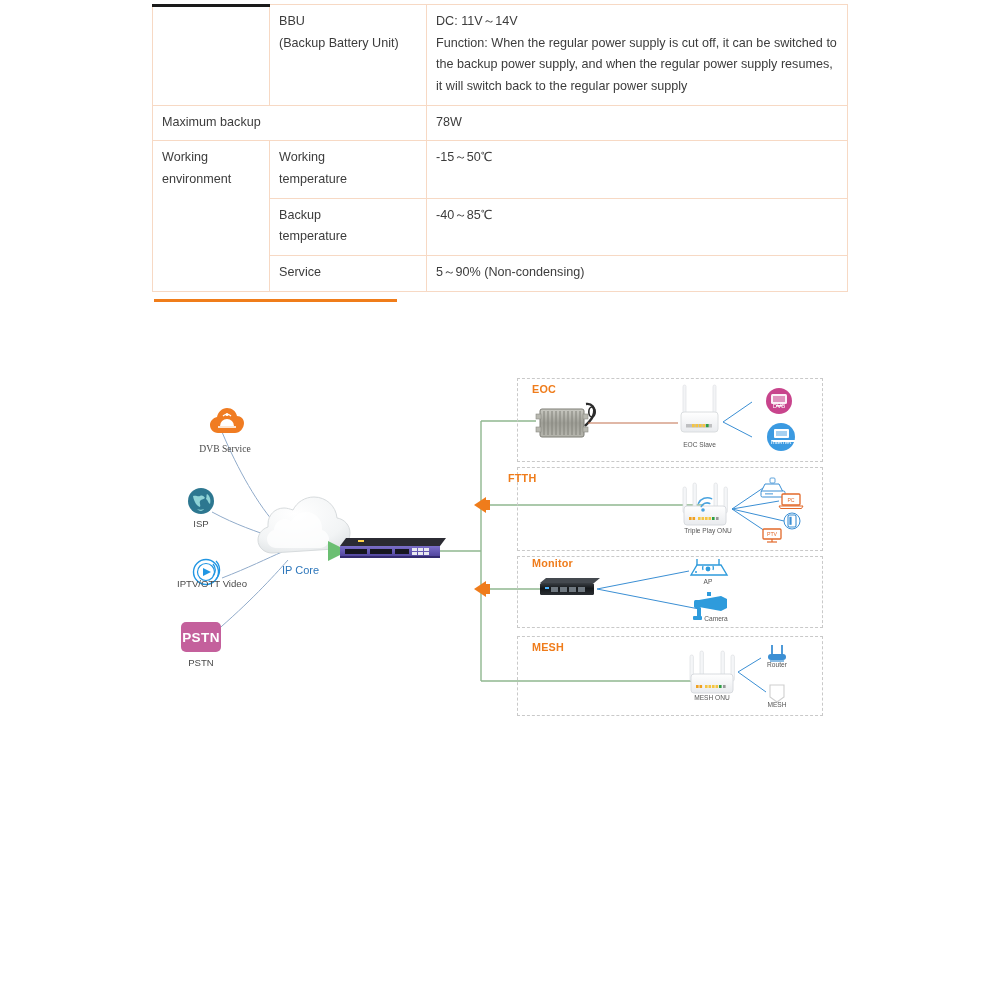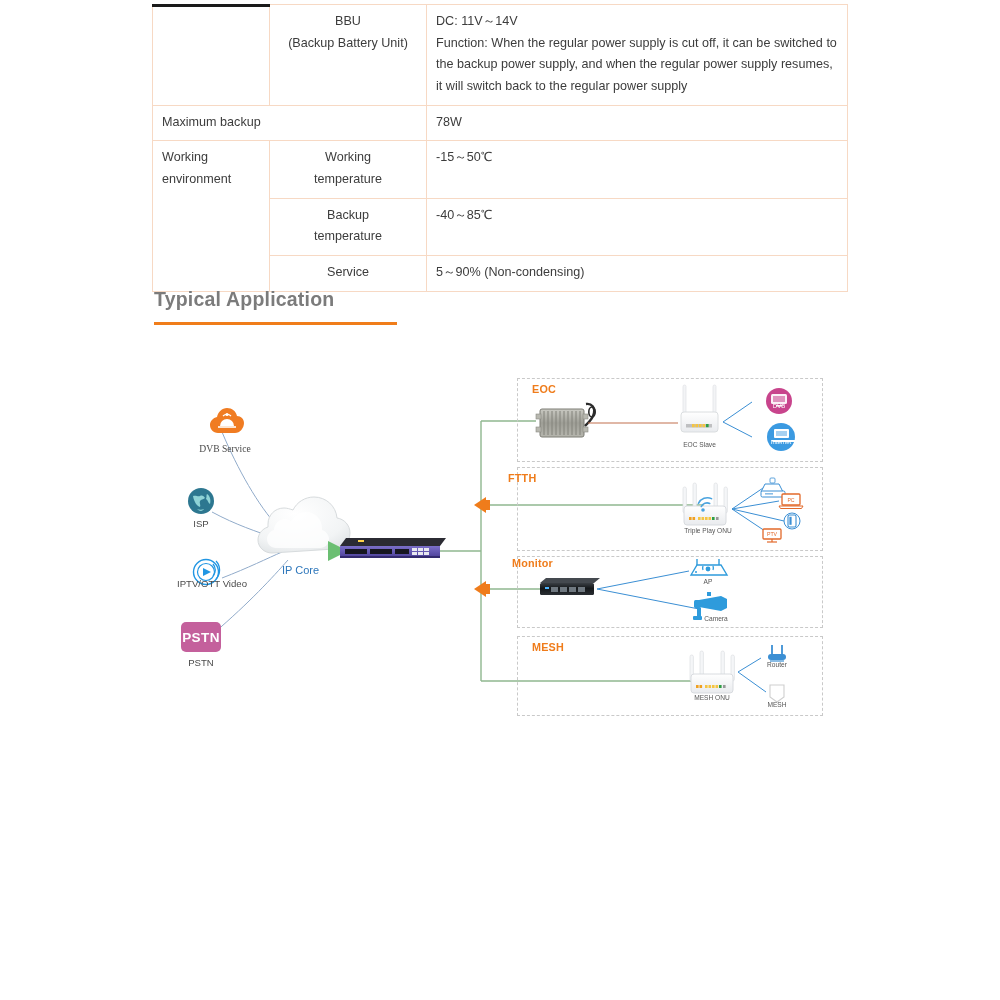--- a/index.html
+++ b/index.html
@@ -31,21 +31,21 @@
   table.spec td {
     border: 1px solid #f7d9c4;
     padding: 6px 9px 7px 9px;
     font-size: 12.6px;
     line-height: 1.72;
     vertical-align: top;
     color: #3c3c3c;
     background: #fff;
   }
   .col-a { width: 117px; }
-  .col-b { width: 157px; text-align: center; }
+  .col-b { width: 157px; }
   .top-black-rule {
     position: absolute;
     left: 152px;
     top: 4px;
     width: 118px;
     height: 3px;
     background: #1a1a1a;
     z-index: 3;
   }
   td.vcenter { vertical-align: middle; }
@@ -183,21 +183,20 @@
       </tr>
       <tr>
         <td class="col-b">Service</td>
         <td>5～90% (Non-condensing)</td>
       </tr>
     </tbody>
   </table>
 </div>
 
 <div class="section-head">
-  <div class="title">Typical Application</div>
   <div class="rule"></div>
 </div>
 
 <div class="diagram">
 
 <svg width="1000" height="1000" viewBox="0 0 1000 1000" xmlns="http://www.w3.org/2000/svg">
   <defs>
     <radialGradient id="cloudg" cx="40%" cy="30%" r="80%">
       <stop offset="0%" stop-color="#ffffff"></stop>
       <stop offset="70%" stop-color="#f2f4f5"></stop>
@@ -507,21 +506,21 @@
 <div class="tiny-w" style="left:766px; top:403px; width:26px;">DVB</div>
 <div class="tiny-w" style="left:766px; top:439px; width:30px;">Internet</div>
 
 <div class="panel" style="left:517px; top:467px; width:306px; height:84px;"></div>
 <div class="panel-title" style="left:508px; top:472px;text-align:right;">FTTH</div>
 <div class="tiny" style="left:673px; top:527px; width:70px;">Triple Play ONU</div>
 <div class="tiny-o" style="left:784px; top:497px; width:14px;">PC</div>
 <div class="tiny-o" style="left:765px; top:531px; width:14px;">PTV</div>
 
 <div class="panel" style="left:517px; top:556px; width:306px; height:72px;"></div>
-<div class="panel-title" style="left:512px; top:557px;">Monitor</div>
+<div class="panel-title" style="left:532px; top:557px;">Monitor</div>
 <div class="tiny" style="left:694px; top:578px; width:28px;">AP</div>
 <div class="tiny" style="left:698px; top:615px; width:36px;">Camera</div>
 
 <div class="panel" style="left:517px; top:636px; width:306px; height:80px;"></div>
 <div class="panel-title" style="left:532px; top:641px;">MESH</div>
 <div class="tiny" style="left:684px; top:694px; width:56px;">MESH ONU</div>
 <div class="tiny" style="left:763px; top:661px; width:28px;">Router</div>
 <div class="tiny" style="left:764px; top:701px; width:26px;">MESH</div>
 
 </body></html>

